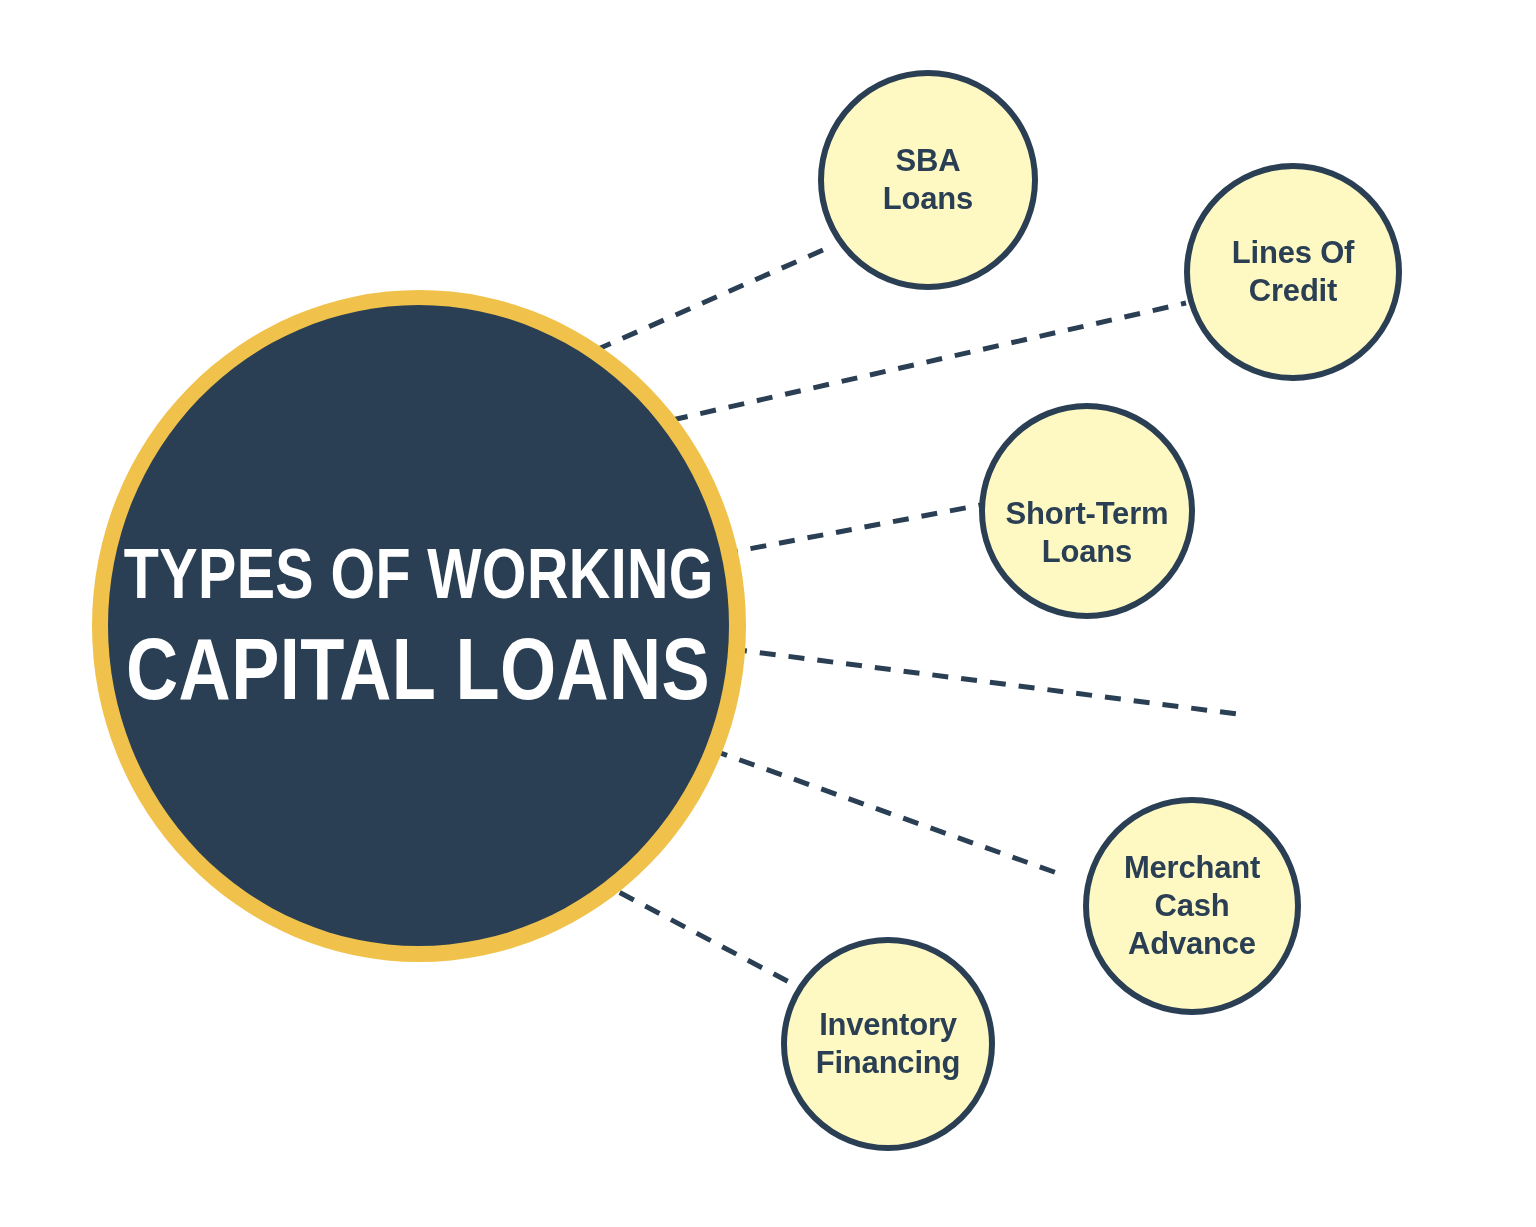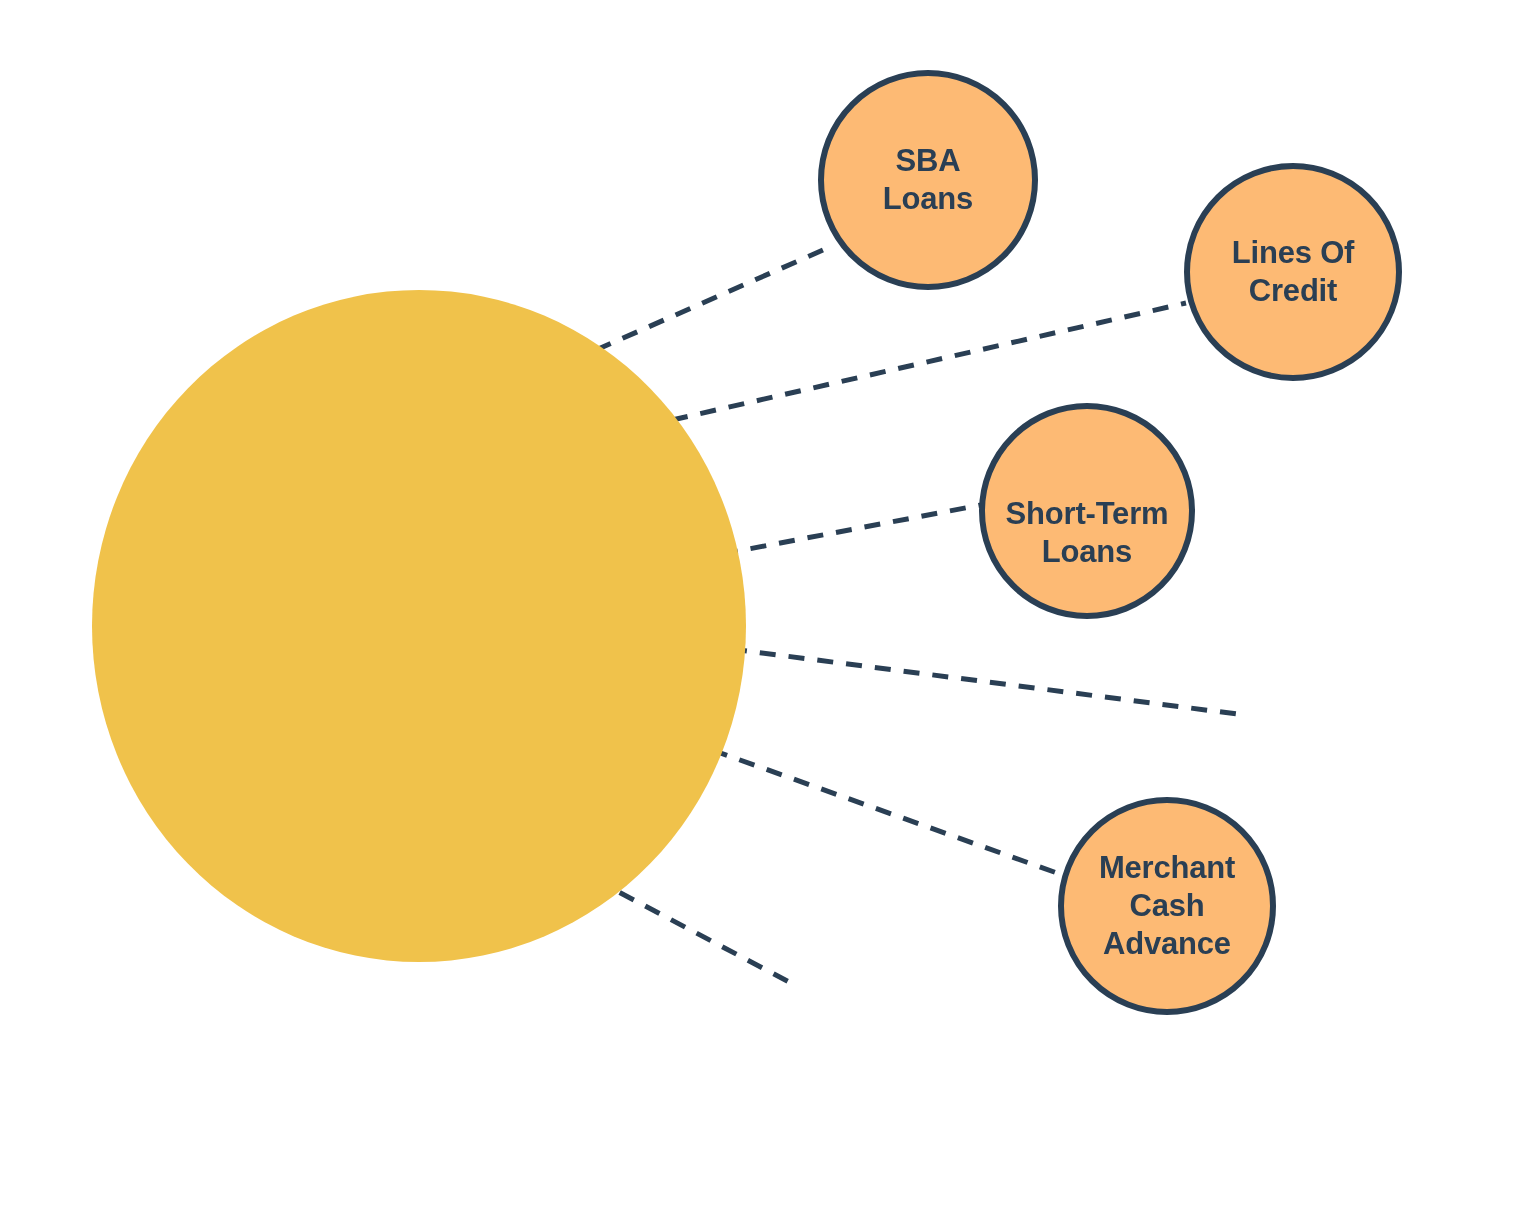--- a/index.html
+++ b/index.html
@@ -76,21 +76,21 @@
     font-size: 88px;
   }
 
   
   .node {
     position: absolute;
     z-index: 3;
     box-sizing: border-box;
     border-radius: 50%;
     border: 6px solid #1d4ed8;
-    background: #fdba74;
+    background: #fef9c3;
     display: flex;
     align-items: center;
     justify-content: center;
     text-align: center;
   }
   .node-label {
     color: #2A3F54;
     font-family: "Liberation Sans", sans-serif;
     font-weight: 700;
     font-size: 31px;
@@ -110,37 +110,45 @@
         <line x1="596" y1="350" x2="832" y2="246" stroke="#2A3F54" stroke-width="5" stroke-dasharray="16 13"></line>
         <line x1="672" y1="420" x2="1186" y2="303" stroke="#2A3F54" stroke-width="5" stroke-dasharray="16 13"></line>
         <line x1="722" y1="554" x2="981" y2="505" stroke="#2A3F54" stroke-width="5" stroke-dasharray="16 13"></line>
         <line x1="731" y1="649" x2="1237" y2="714" stroke="#2A3F54" stroke-width="5" stroke-dasharray="16 13"></line>
         <line x1="712" y1="750" x2="1057" y2="873" stroke="#2A3F54" stroke-width="5" stroke-dasharray="16 13"></line>
         <line x1="594" y1="879" x2="791" y2="983" stroke="#2A3F54" stroke-width="5" stroke-dasharray="16 13"></line>
       </g>
   </svg>
 
   <div class="hub hub-ring" style="background: rgb(240, 194, 75);"></div>
+  <div class="hub hub-disc" style="background: rgb(42, 63, 84);">
+    <div class="hub-title-line l1" style="color: rgb(255, 255, 255);">Types Of Working</div>
+    <div class="hub-title-line l2" style="color: rgb(255, 255, 255);">Capital Loans</div>
+  </div>
 
   <div class="node" style="left: 818px; top: 70px; width: 220px; height: 220px; border-color: rgb(42, 63, 84);">
     <span class="node-label" style="color: rgb(42, 63, 84);">SBA
 Loans</span>
   </div>
 
   <div class="node" style="left: 1184px; top: 163px; width: 218px; height: 218px; border-color: rgb(42, 63, 84);">
     <span class="node-label" style="color: rgb(42, 63, 84);">Lines Of
 Credit</span>
   </div>
 
   <div class="node" style="left: 979px; top: 403px; width: 216px; height: 216px; border-color: rgb(42, 63, 84);">
     <span class="node-label" style="color: rgb(42, 63, 84); margin-top: 44px;">Short-Term
 Loans</span>
   </div>
 
 
-  <div class="node" style="left: 1058px; top: 797px; width: 218px; height: 218px; border-color: rgb(42, 63, 84);">
+  <div class="node" style="left: 1083px; top: 797px; width: 218px; height: 218px; border-color: rgb(42, 63, 84);">
     <span class="node-label" style="color: rgb(42, 63, 84);">Merchant
 Cash
 Advance</span>
   </div>
 
+  <div class="node" style="left: 781px; top: 937px; width: 214px; height: 214px; border-color: rgb(42, 63, 84);">
+    <span class="node-label" style="color: rgb(42, 63, 84);">Inventory
+Financing</span>
+  </div>
 
 </div>
 
 </body></html>

